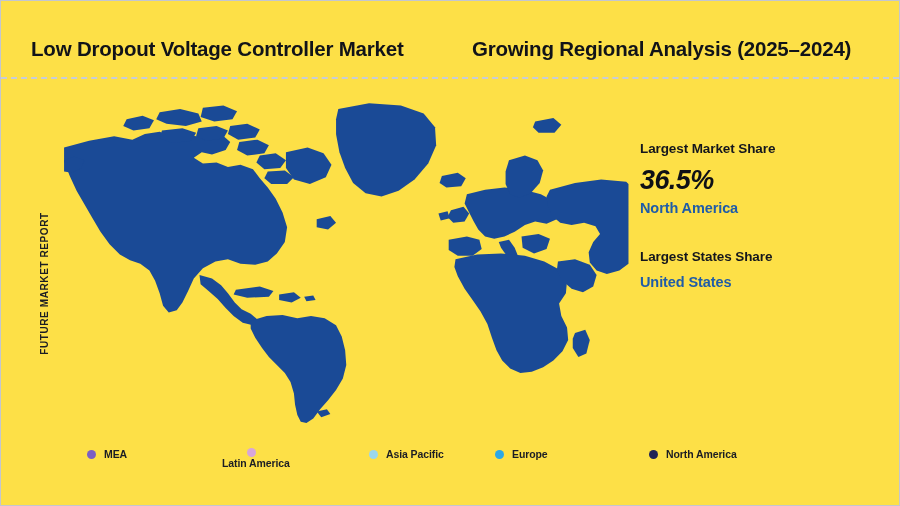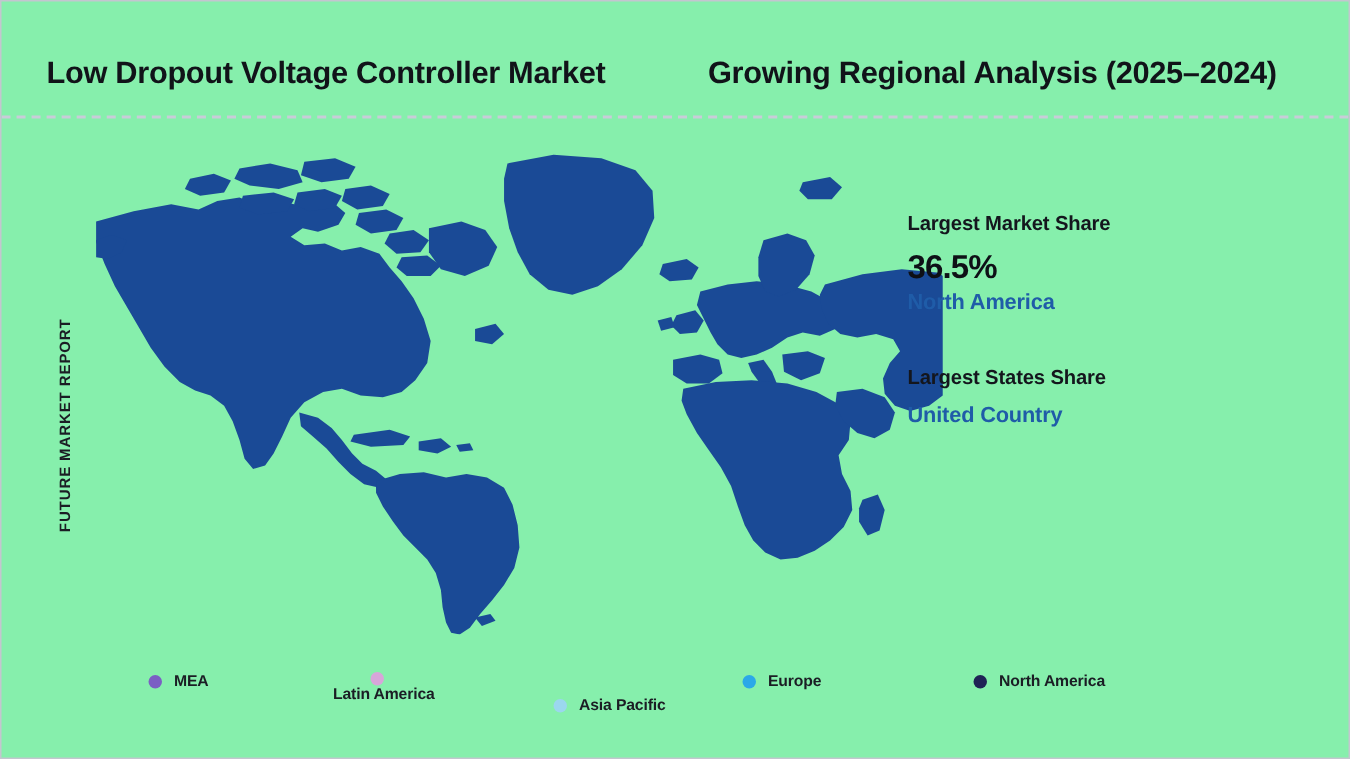--- a/index.html
+++ b/index.html
@@ -76,40 +76,41 @@
   }
   #map-region svg {
     display: block;
     width: 100%;
     height: 100%;
   }
 
   
   #stats-panel {
     position: absolute;
-    left: 604px;
+    left: 639px;
     top: 140px;
     width: 240px;
   }
   .stat-block { margin-bottom: 32px; }
   .stat-label {
     font-size: 13.5px;
     font-weight: bold;
     color: #14161d;
     line-height: 1.2;
     margin-bottom: 9px;
     letter-spacing: -0.1px;
   }
   .stat-value {
-    font-size: 22px;
+    font-size: 27px;
     font-weight: bold;
     color: #0e1016;
     line-height: 1.05;
     letter-spacing: -0.6px;
     margin-bottom: 5px;
+    font-style: italic;
   }
   .stat-region {
     font-size: 14.5px;
     font-weight: bold;
     color: #1f5ca8;
     letter-spacing: -0.1px;
     line-height: 1.2;
   }
 
   
@@ -133,30 +134,30 @@
     border-radius: 50%;
     margin-right: 8px;
     flex: 0 0 auto;
   }
   .legend-text {
     font-size: 10.5px;
     font-weight: bold;
     color: #1b1d24;
     letter-spacing: -0.1px;
   }
-  #legend-item-0 { left: 12px; text-align: right; }
+  #legend-item-0 { left: 0px; text-align: right; }
   #legend-item-1 { left: 135px; flex-direction: column; }
-  #legend-item-2 { left: 282px; margin-top: 16px; }
+  #legend-item-2 { left: 282px; }
   #legend-item-3 { left: 408px; }
   #legend-item-4 { left: 562px; }
 </style>
 </head>
 <body>
 
-<div id="canvas" style="background: #86efac;">
+<div id="canvas" style="background: #fde047;">
 
   <div id="header">
     <div class="title-text" id="title-main">Low Dropout Voltage Controller Market</div>
     <div class="title-text" id="title-sub">Growing Regional Analysis (2025–2024)</div>
   </div>
   <div id="header-divider"></div>
 
   <div id="brand-label">FUTURE MARKET REPORT</div>
 
   <div id="map-region">
@@ -248,21 +249,21 @@
   <div id="stats-panel">
 
     <div class="stat-block">
       <div class="stat-label">Largest Market Share</div>
       <div class="stat-value">36.5%</div>
       <div class="stat-region">North America</div>
     </div>
 
     <div class="stat-block">
       <div class="stat-label">Largest States Share</div>
-      <div class="stat-region">United Country</div>
+      <div class="stat-region">United States</div>
     </div>
 
   </div>
 
   <div id="legend">
 
     <div class="legend-item" id="legend-item-0">
       <span class="legend-marker" style="background: rgb(123, 95, 196);"></span>
       <span class="legend-text">MEA</span>
     </div>

